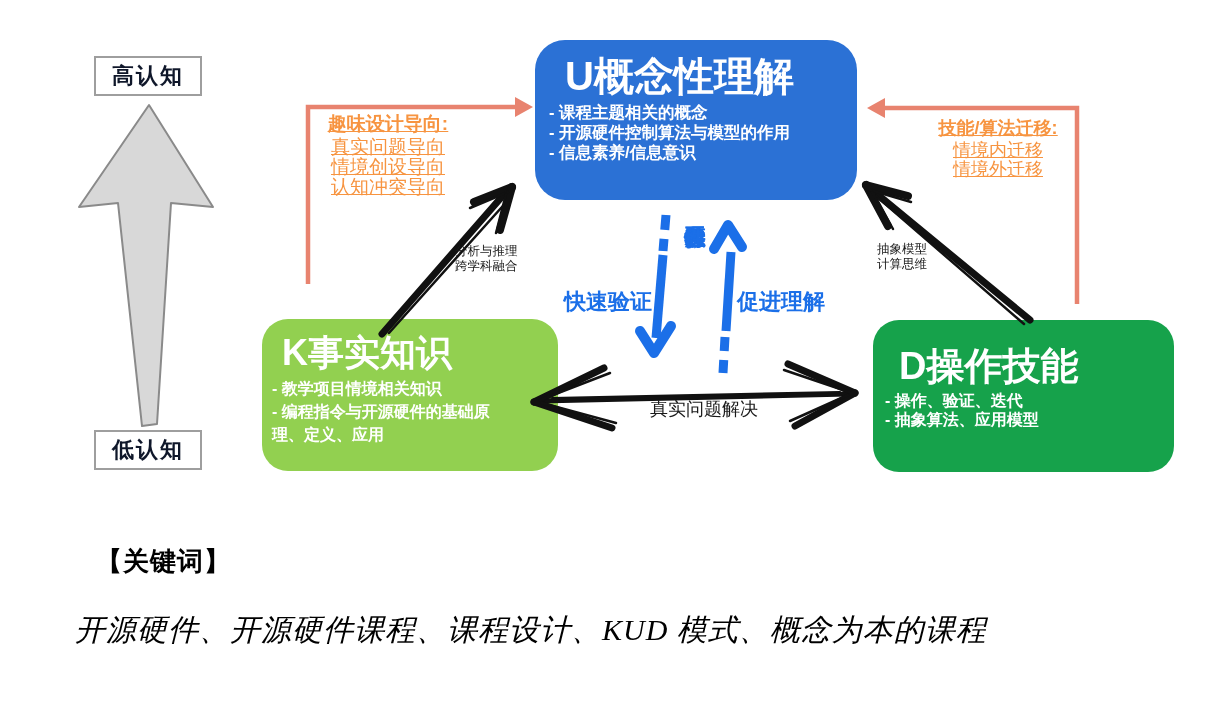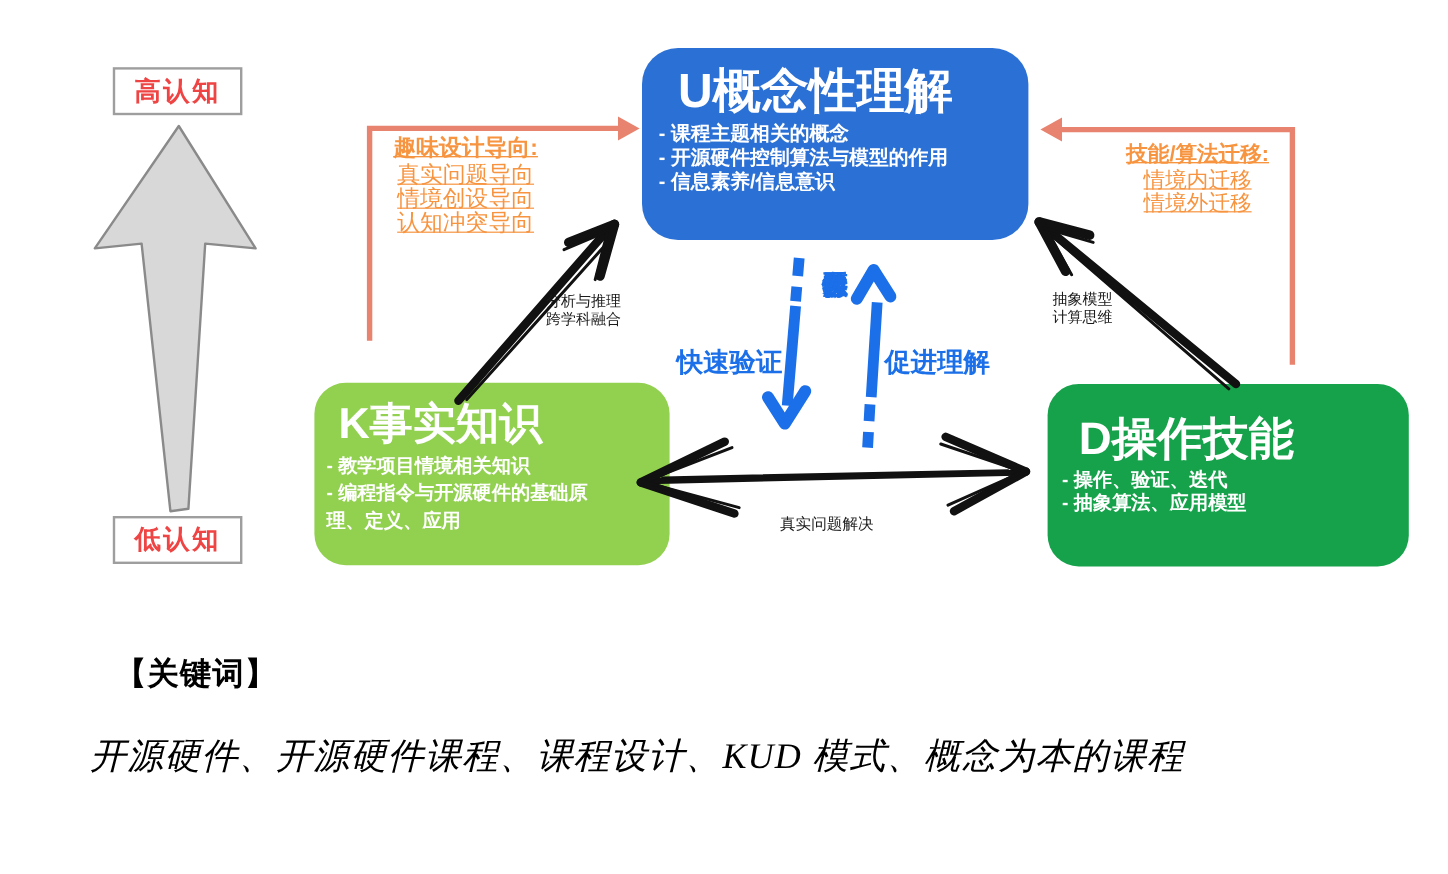--- a/index.html
+++ b/index.html
@@ -2,21 +2,21 @@
 <html><head>
 <meta charset="utf-8">
 <style>
   html,body{margin:0;padding:0;background:#fff;}
   body{font-family:"Liberation Sans","DejaVu Sans",sans-serif;}
   .canvas{position:relative;width:1207px;height:728px;background:#fff;overflow:hidden;}
   .abs{position:absolute;}
   
   .axis-label{width:104px;height:36px;border:2px solid #9e9e9e;background:#fff;
     display:flex;align-items:center;justify-content:center;
-    font-size:22px;font-weight:bold;color:#ef4444;letter-spacing:2px;z-index:3;}
+    font-size:22px;font-weight:bold;color:#0f172a;letter-spacing:2px;z-index:3;}
   
   .kud-box{color:#fff;z-index:1;box-sizing:border-box;}
   .u-box{left:535px;top:40px;width:322px;height:160px;border-radius:30px;background:#2b71d5;}
   .k-box{left:262px;top:319px;width:296px;height:152px;border-radius:26px;background:#92d050;}
   .d-box{left:873px;top:320px;width:301px;height:152px;border-radius:26px;background:#16a24b;}
   .u-box .box-title{padding:14px 0 0 30px;font-size:40px;line-height:1.1;font-weight:bold;}
   .k-box .box-title{padding:14px 0 0 20px;font-size:36px;line-height:1.1;font-weight:bold;}
   .d-box .box-title{padding:26px 0 0 26px;font-size:38px;line-height:1.1;font-weight:bold;}
   .u-box .box-bullets{padding:4px 0 0 14px;font-size:16.5px;line-height:20px;font-weight:bold;}
   .k-box .box-bullets{padding:4px 0 0 10px;font-size:16px;line-height:23px;font-weight:bold;width:240px;}
@@ -151,21 +151,21 @@
   </div>
 
   <div class="abs black-label" style="left:455px;top:244px;">
     <div>分析与推理</div>
     <div>跨学科融合</div>
   </div>
   <div class="abs black-label" style="left:877px;top:242px;">
     <div>抽象模型</div>
     <div>计算思维</div>
   </div>
-  <div class="abs black-label" style="left:650px;top:429px;font-size:13px;">真实问题解决</div>
+  <div class="abs black-label" style="left:650px;top:402px;font-size:18px;">真实问题解决</div>
 
   <div class="abs blue-text vertical-text">开源硬件教学特性</div>
   <div class="abs blue-text side-blue" style="left:564px;top:287px;">快速验证</div>
   <div class="abs blue-text side-blue" style="left:737px;top:287px;">促进理解</div>
 
   <div class="abs footer-heading">【关键词】</div>
   <div class="abs footer-keywords">开源硬件、开源硬件课程、课程设计、KUD 模式、概念为本的课程</div>
 
 </div>
 

